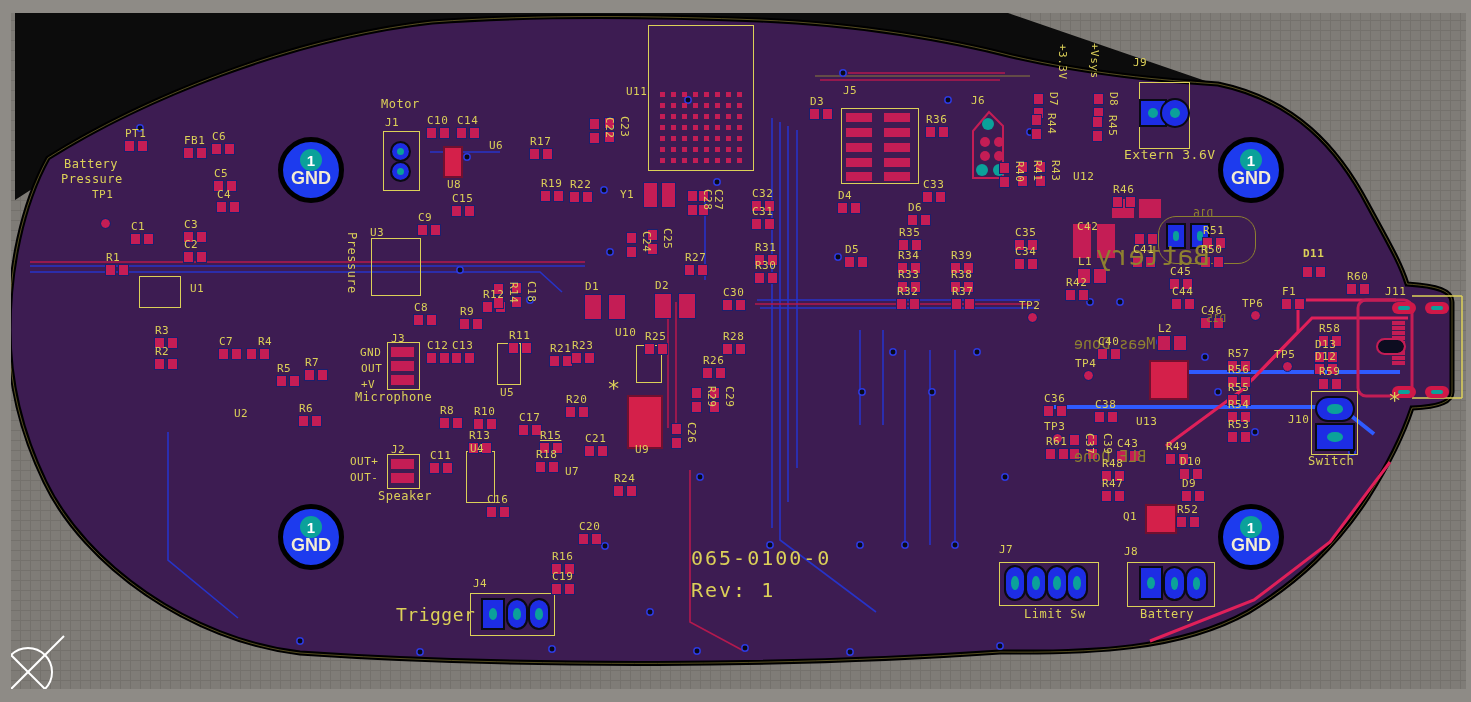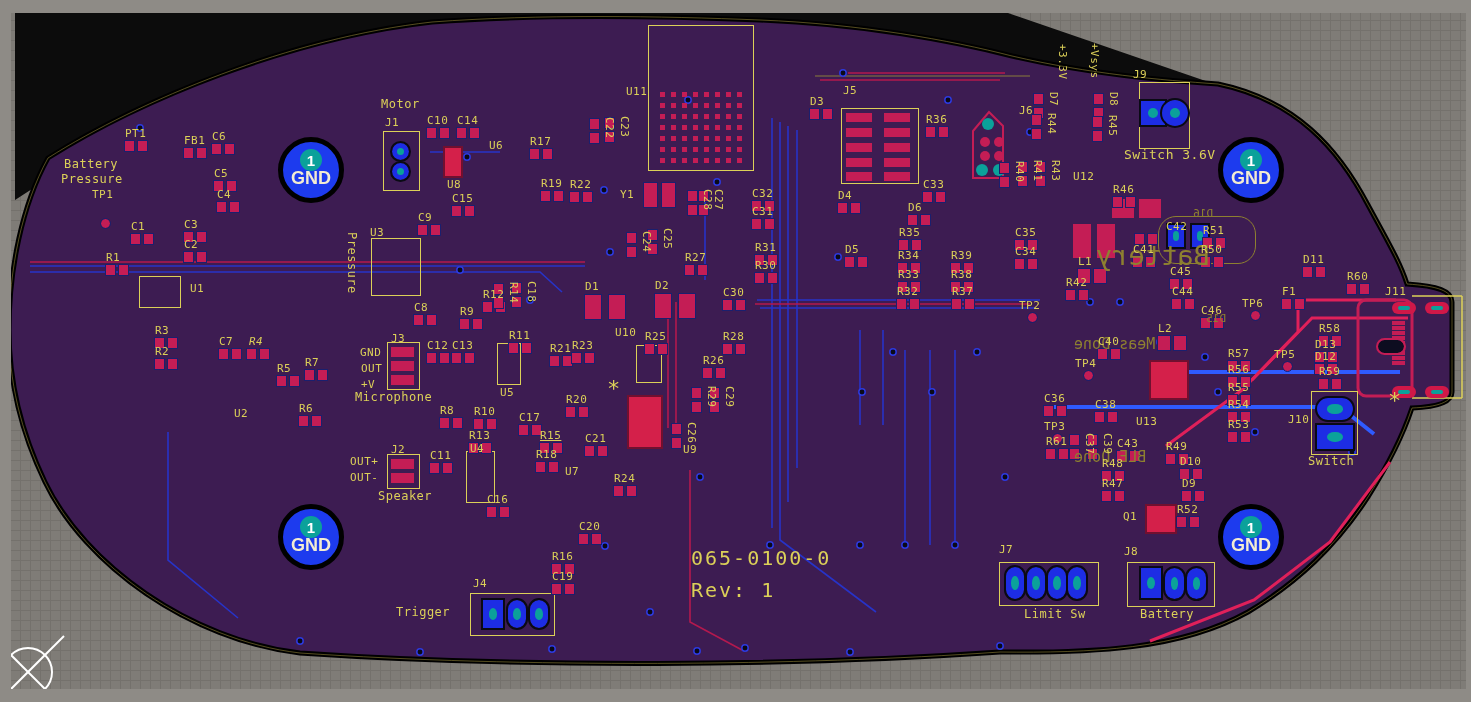--- a/index.html
+++ b/index.html
@@ -202,21 +202,21 @@
       <div class="lbl" style="left: 155px; top: 346px;">R2</div>
       <div class="glyph" style="left: 155px; top: 359px; gap: 4px;">
         <div class="pad" style="width: 9px; height: 10px;"></div>
         <div class="pad" style="width: 9px; height: 10px;"></div>
       </div>
       <div class="lbl" style="left: 219px; top: 336px;">C7</div>
       <div class="glyph" style="left: 219px; top: 349px; gap: 4px;">
         <div class="pad" style="width: 9px; height: 10px;"></div>
         <div class="pad" style="width: 9px; height: 10px;"></div>
       </div>
-      <div class="lbl" style="left: 249px; top: 336px; font-style: italic;">R4</div>
+      <div class="lbl" style="left: 258px; top: 336px;">R4</div>
       <div class="glyph" style="left: 247px; top: 349px; gap: 4px;">
         <div class="pad" style="width: 9px; height: 10px;"></div>
         <div class="pad" style="width: 9px; height: 10px;"></div>
       </div>
       <div class="lbl" style="left: 277px; top: 363px;">R5</div>
       <div class="glyph" style="left: 277px; top: 376px; gap: 4px;">
         <div class="pad" style="width: 9px; height: 10px;"></div>
         <div class="pad" style="width: 9px; height: 10px;"></div>
       </div>
       <div class="lbl" style="left: 305px; top: 357px;">R7</div>
@@ -374,21 +374,21 @@
       <div class="lbl lblv" style="left: 735px; top: 386px;">C29</div>
       <div class="glyph v" style="left: 710px; top: 388px; gap: 4px;">
         <div class="pad" style="width: 9px; height: 10px;"></div>
         <div class="pad" style="width: 9px; height: 10px;"></div>
       </div>
       <div class="lbl lblv" style="left: 697px; top: 422px;">C26</div>
       <div class="glyph v" style="left: 672px; top: 424px; gap: 4px;">
         <div class="pad" style="width: 9px; height: 10px;"></div>
         <div class="pad" style="width: 9px; height: 10px;"></div>
       </div>
-      <div class="lbl" style="left: 635px; top: 444px; margin-left: 48px;">U9</div>
+      <div class="lbl" style="left: 635px; top: 444px;">U9</div>
       <div class="lbl" style="left: 585px; top: 433px;">C21</div>
       <div class="glyph" style="left: 585px; top: 446px; gap: 4px;">
         <div class="pad" style="width: 9px; height: 10px;"></div>
         <div class="pad" style="width: 9px; height: 10px;"></div>
       </div>
       <div class="lbl" style="left: 566px; top: 394px;">R20</div>
       <div class="glyph" style="left: 566px; top: 407px; gap: 4px;">
         <div class="pad" style="width: 9px; height: 10px;"></div>
         <div class="pad" style="width: 9px; height: 10px;"></div>
       </div>
@@ -512,21 +512,21 @@
       <div class="lbl" style="left: 926px; top: 114px;">R36</div>
       <div class="glyph" style="left: 926px; top: 127px; gap: 4px;">
         <div class="pad" style="width: 9px; height: 10px;"></div>
         <div class="pad" style="width: 9px; height: 10px;"></div>
       </div>
       <div class="lbl" style="left: 923px; top: 179px;">C33</div>
       <div class="glyph" style="left: 923px; top: 192px; gap: 4px;">
         <div class="pad" style="width: 9px; height: 10px;"></div>
         <div class="pad" style="width: 9px; height: 10px;"></div>
       </div>
-      <div class="lbl" style="left: 1019px; top: 95px; margin-top: 10px;">J6</div>
+      <div class="lbl" style="left: 971px; top: 95px;">J6</div>
       <div class="lbl" style="left: 838px; top: 190px;">D4</div>
       <div class="glyph" style="left: 838px; top: 203px; gap: 4px;">
         <div class="pad" style="width: 9px; height: 10px;"></div>
         <div class="pad" style="width: 9px; height: 10px;"></div>
       </div>
       <div class="lbl" style="left: 908px; top: 202px;">D6</div>
       <div class="glyph" style="left: 908px; top: 215px; gap: 4px;">
         <div class="pad" style="width: 9px; height: 10px;"></div>
         <div class="pad" style="width: 9px; height: 10px;"></div>
       </div>
@@ -585,21 +585,21 @@
       <div class="lbl lblv" style="left: 1119px; top: 92px;">D8</div>
       <div class="glyph v" style="left: 1094px; top: 94px; gap: 4px;">
         <div class="pad" style="width: 9px; height: 10px;"></div>
         <div class="pad" style="width: 9px; height: 10px;"></div>
       </div>
       <div class="lbl lblv" style="left: 1118px; top: 115px;">R45</div>
       <div class="glyph v" style="left: 1093px; top: 117px; gap: 4px;">
         <div class="pad" style="width: 9px; height: 10px;"></div>
         <div class="pad" style="width: 9px; height: 10px;"></div>
       </div>
-      <div class="lbl" style="left: 1133px; top: 69px;">J9</div>
+      <div class="lbl" style="left: 1133px; top: 57px;">J9</div>
       <div class="lbl lblv" style="left: 1025px; top: 161px;">R40</div>
       <div class="glyph v" style="left: 1000px; top: 163px; gap: 4px;">
         <div class="pad" style="width: 9px; height: 10px;"></div>
         <div class="pad" style="width: 9px; height: 10px;"></div>
       </div>
       <div class="lbl lblv" style="left: 1043px; top: 160px;">R41</div>
       <div class="glyph v" style="left: 1018px; top: 162px; gap: 4px;">
         <div class="pad" style="width: 9px; height: 10px;"></div>
         <div class="pad" style="width: 9px; height: 10px;"></div>
       </div>
@@ -617,21 +617,21 @@
       <div class="lbl" style="left: 1015px; top: 227px;">C35</div>
       <div class="glyph" style="left: 1015px; top: 240px; gap: 4px;">
         <div class="pad" style="width: 9px; height: 10px;"></div>
         <div class="pad" style="width: 9px; height: 10px;"></div>
       </div>
       <div class="lbl" style="left: 1015px; top: 246px;">C34</div>
       <div class="glyph" style="left: 1015px; top: 259px; gap: 4px;">
         <div class="pad" style="width: 9px; height: 10px;"></div>
         <div class="pad" style="width: 9px; height: 10px;"></div>
       </div>
-      <div class="lbl" style="left: 1166px; top: 221px;">C42</div>
+      <div class="lbl" style="left: 1077px; top: 221px;">C42</div>
       <div class="glyph" style="left: 1135px; top: 234px; gap: 4px;">
         <div class="pad" style="width: 9px; height: 10px;"></div>
         <div class="pad" style="width: 9px; height: 10px;"></div>
       </div>
       <div class="lbl" style="left: 1133px; top: 244px;">C41</div>
       <div class="glyph" style="left: 1133px; top: 257px; gap: 4px;">
         <div class="pad" style="width: 9px; height: 10px;"></div>
         <div class="pad" style="width: 9px; height: 10px;"></div>
       </div>
       <div class="lbl" style="left: 1078px; top: 256px;">L1</div>
@@ -657,21 +657,21 @@
       <div class="lbl" style="left: 1203px; top: 225px;">R51</div>
       <div class="glyph" style="left: 1203px; top: 238px; gap: 4px;">
         <div class="pad" style="width: 9px; height: 10px;"></div>
         <div class="pad" style="width: 9px; height: 10px;"></div>
       </div>
       <div class="lbl" style="left: 1201px; top: 244px;">R50</div>
       <div class="glyph" style="left: 1201px; top: 257px; gap: 4px;">
         <div class="pad" style="width: 9px; height: 10px;"></div>
         <div class="pad" style="width: 9px; height: 10px;"></div>
       </div>
-      <div class="lbl" style="left: 1303px; top: 254px;">D11</div>
+      <div class="lbl" style="left: 1303px; top: 248px; font-weight: bold;">D11</div>
       <div class="glyph" style="left: 1303px; top: 267px; gap: 4px;">
         <div class="pad" style="width: 9px; height: 10px;"></div>
         <div class="pad" style="width: 9px; height: 10px;"></div>
       </div>
       <div class="lbl" style="left: 1347px; top: 271px;">R60</div>
       <div class="glyph" style="left: 1347px; top: 284px; gap: 4px;">
         <div class="pad" style="width: 9px; height: 10px;"></div>
         <div class="pad" style="width: 9px; height: 10px;"></div>
       </div>
       <div class="lbl" style="left: 1282px; top: 286px;">F1</div>
@@ -971,24 +971,24 @@
       <div class="anno" style="left: 61px; top: 173px; font-size: 12px;">Pressure</div>
       <div class="anno" style="left: 381px; top: 98px; font-size: 12px;">Motor</div>
       <div class="anno lblv" style="left: 358px; top: 232px; font-size: 12px;">Pressure</div>
       <div class="anno" style="left: 360px; top: 347px; font-size: 11px;">GND</div>
       <div class="anno" style="left: 361px; top: 363px; font-size: 11px;">OUT</div>
       <div class="anno" style="left: 361px; top: 379px; font-size: 11px;">+V</div>
       <div class="anno" style="left: 355px; top: 391px; font-size: 12px;">Microphone</div>
       <div class="anno" style="left: 350px; top: 456px; font-size: 11px;">OUT+</div>
       <div class="anno" style="left: 350px; top: 472px; font-size: 11px;">OUT-</div>
       <div class="anno" style="left: 378px; top: 490px; font-size: 12px;">Speaker</div>
-      <div class="anno" style="left: 396px; top: 606px; font-size: 12px;">Trigger</div>
+      <div class="anno" style="left: 396px; top: 606px; font-size: 18px;">Trigger</div>
       <div class="anno lblv" style="left: 1068px; top: 44px; font-size: 11px;">+3.3V</div>
       <div class="anno lblv" style="left: 1100px; top: 43px; font-size: 11px;">+Vsys</div>
-      <div class="anno" style="left: 1124px; top: 148px; font-size: 13px;">Switch 3.6V</div>
+      <div class="anno" style="left: 1124px; top: 148px; font-size: 13px;">Extern 3.6V</div>
       <div class="anno" style="left: 1308px; top: 455px; font-size: 12px;">Switch</div>
       <div class="anno" style="left: 1024px; top: 608px; font-size: 12px;">Limit Sw</div>
       <div class="anno" style="left: 1140px; top: 608px; font-size: 12px;">Battery</div>
       <div class="anno" style="left: 607px; top: 378px; font-size: 22px;">*</div>
       <div class="anno" style="left: 1388px; top: 390px; font-size: 22px;">*</div>
       <div class="mirror" style="left: 1096px; top: 242px; font-size: 27px;">Battery</div>
       <div class="mirror" style="left: 1074px; top: 337px; font-size: 15px;">Meas Done</div>
       <div class="mirror" style="left: 1074px; top: 450px; font-size: 15px;">BLE Done</div>
       <div class="mirror" style="left: 1206px; top: 313px; font-size: 11px;">D15</div>
       <div class="mirror" style="left: 1193px; top: 208px; font-size: 11px;">D16</div>

